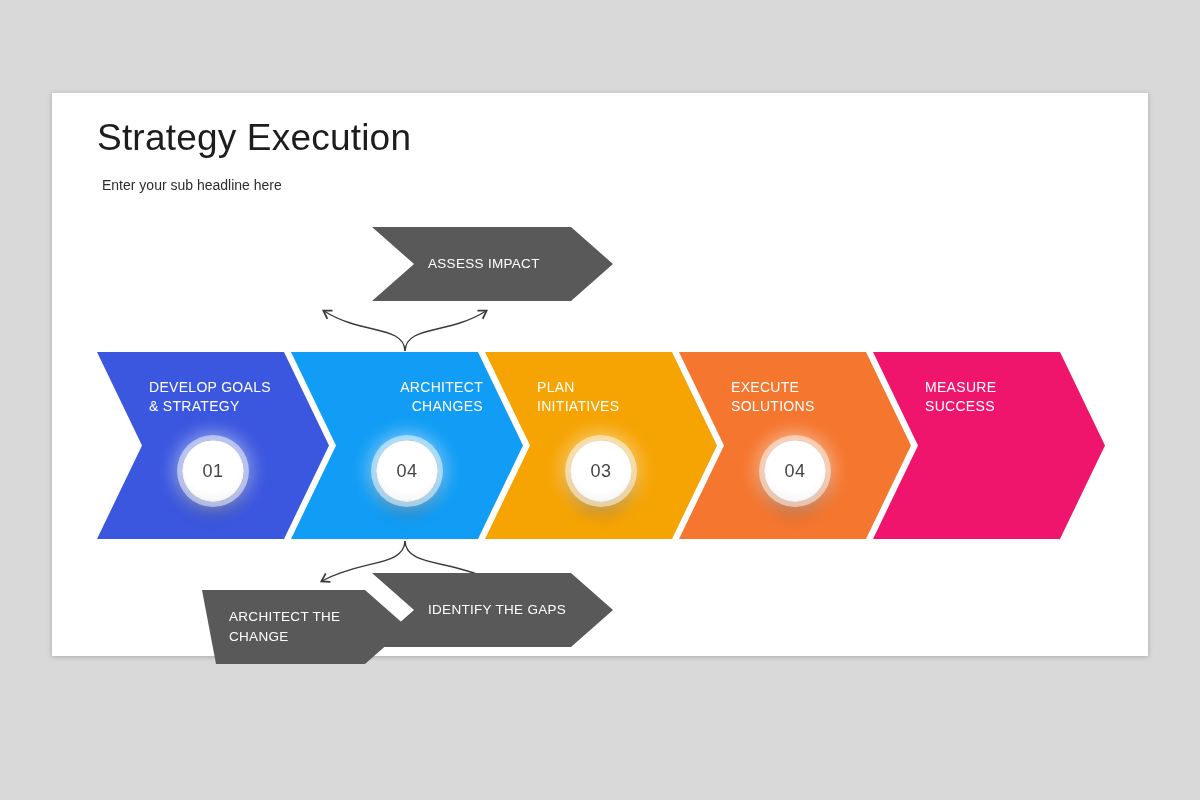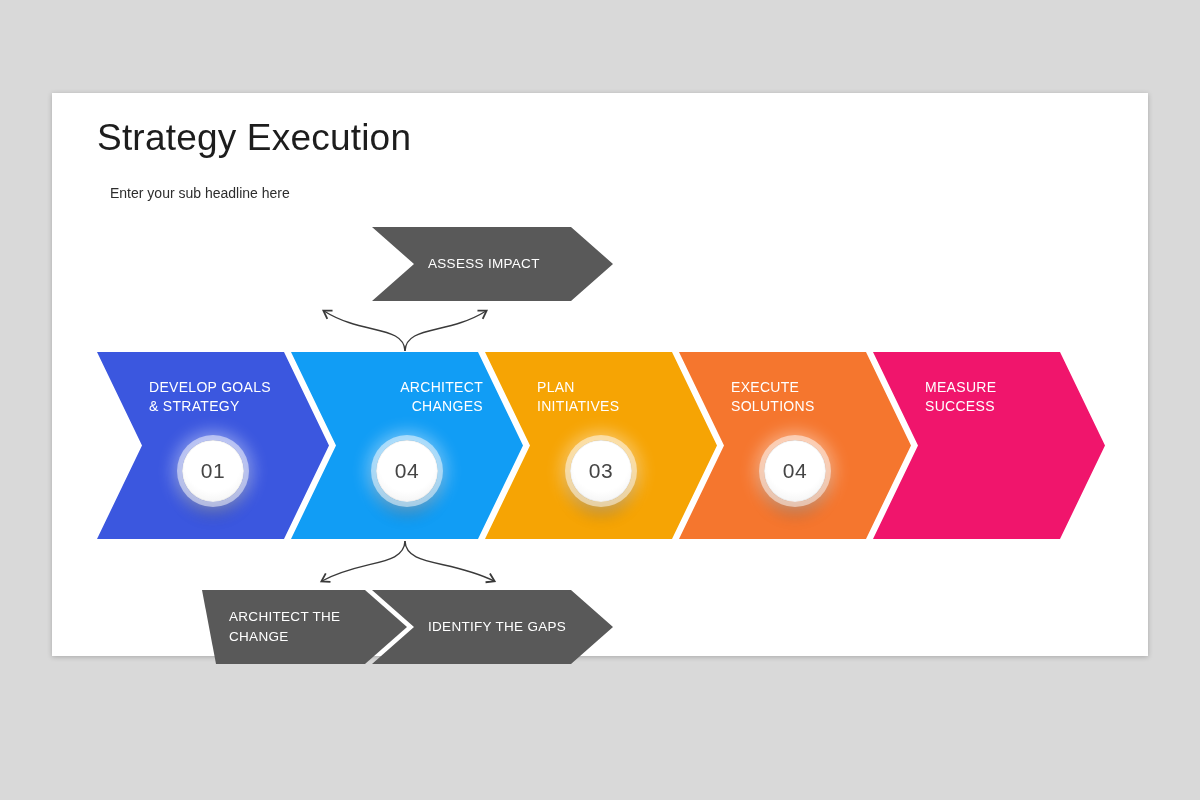--- a/index.html
+++ b/index.html
@@ -23,21 +23,21 @@
     left: 45px; top: 24px;
     margin: 0;
     font-size: 37px;
     font-weight: 500;
     color: #1d1d1d;
     letter-spacing: 0.2px;
   }
   .subtitle {
     position: absolute;
     left: 46px; top: 80px;
-    margin: 12px;
+    margin: 4px;
     font-size: 14px;
     color: #2d2d2d;
   }
   .connectors {
     position: absolute;
     left: 0; top: 0;
     width: 1096px; height: 617px;
     pointer-events: none;
   }
   
@@ -59,21 +59,21 @@
     white-space: pre-line;
   }
   .badge {
     position: absolute;
     left: 85px; top: 88px;
     width: 62px; height: 62px;
     border-radius: 50%;
     background: radial-gradient(circle at 50% 38%, #ffffff 58%, #ededed 100%);
     border: 1px solid rgba(0,0,0,0.06);
     display: flex; align-items: center; justify-content: center;
-    font-size: 21px;
+    font-size: 18px;
     color: #454545;
     letter-spacing: 0.5px;
     box-shadow:
       0 0 0 5px rgba(255,255,255,0.5),
       0 0 16px 9px rgba(255,255,255,0.38),
       0 12px 16px rgba(0,0,0,0.28);
   }
   
   .callout {
     position: absolute;
@@ -100,21 +100,21 @@
     letter-spacing: 0.3px;
     white-space: pre-line;
   }
   .callout.tail .callout-label {
     left: 56px;
     width: 160px;
   }
   .pos-t1 { left: 150px; top: 134px; }
   .pos-t2 { left: 320px; top: 134px; }
   .pos-b1 { left: 150px; top: 497px; }
-  .pos-b2 { left: 320px; top: 497px; }
+  .pos-b2 { left: 320px; top: 480px; }
   .pos-s1 { left: 45px; }
   .pos-s2 { left: 239px; text-align: right; }
   .pos-s3 { left: 433px; }
   .pos-s4 { left: 627px; }
   .pos-s5 { left: 821px; }
 </style>
 </head>
 <body>
 
 <div class="card">

